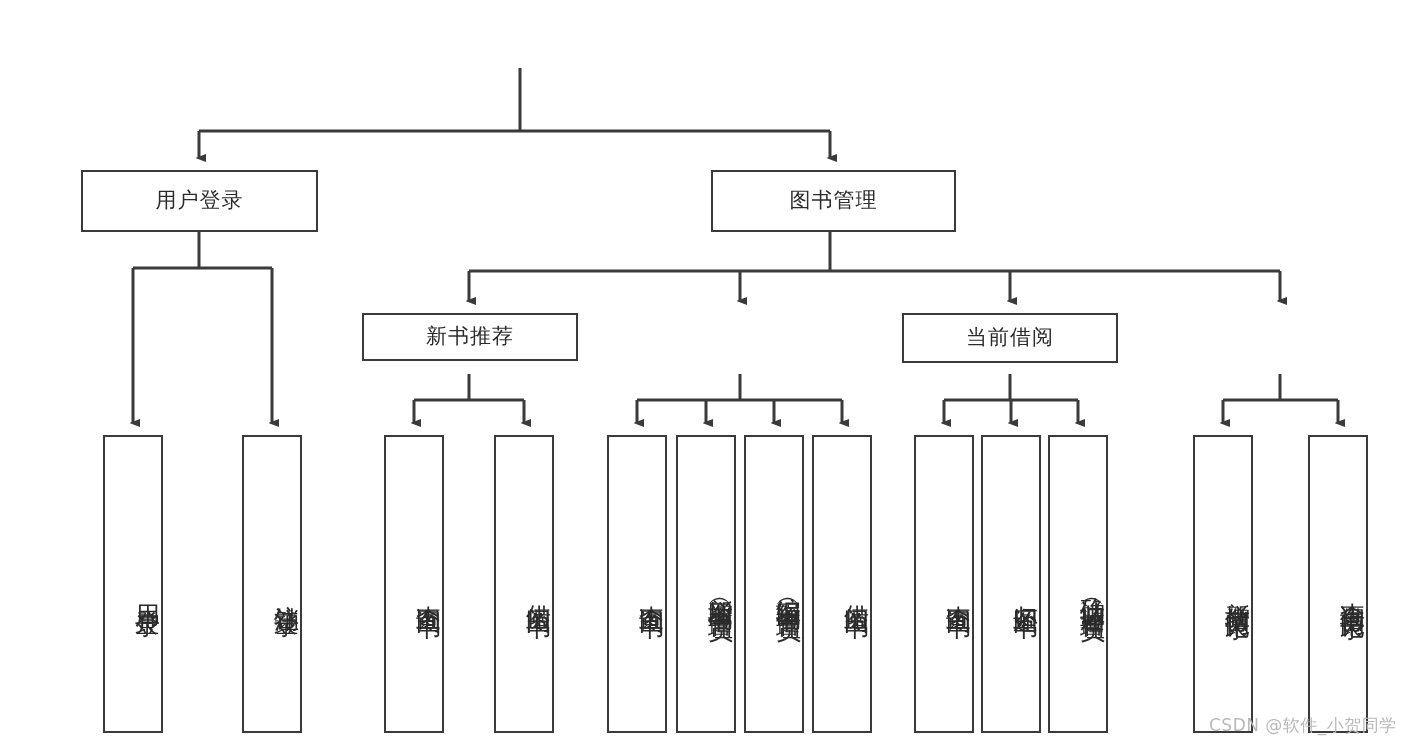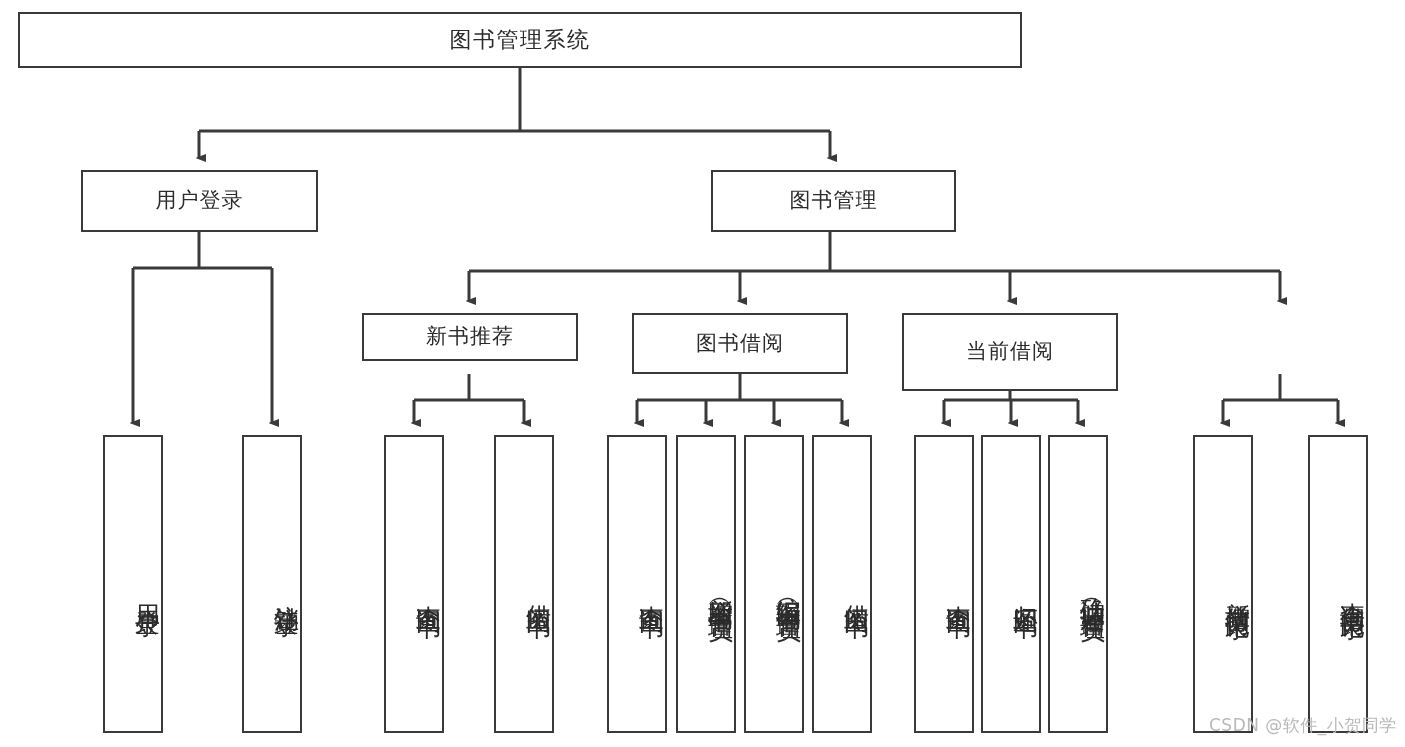--- a/index.html
+++ b/index.html
@@ -119,38 +119,32 @@
       <path d="M1011,400 L1011,423" marker-end="url(#arrowhead)"></path>
       <path d="M1078,400 L1078,423" marker-end="url(#arrowhead)"></path>
 
       <path d="M1280,374 L1280,400"></path>
       <path d="M1223,400 L1338,400"></path>
       <path d="M1223,400 L1223,423" marker-end="url(#arrowhead)"></path>
       <path d="M1338,400 L1338,423" marker-end="url(#arrowhead)"></path>
     </g>
   </svg>
 
-  <div class="node h-node root-node" style="left:18px; top:12px; width:1004px; height:56px;">
-    <span class="node-label">图书管理系统</span>
-  </div>
 
   <div class="node h-node" style="left:81px; top:170px; width:237px; height:62px;">
     <span class="node-label">用户登录</span>
   </div>
   <div class="node h-node" style="left:711px; top:170px; width:245px; height:62px;">
     <span class="node-label">图书管理</span>
   </div>
 
   <div class="node h-node" style="left:362px; top:313px; width:216px; height:48px;">
     <span class="node-label">新书推荐</span>
   </div>
-  <div class="node h-node" style="left:632px; top:313px; width:216px; height:61px;">
-    <span class="node-label">图书借阅</span>
-  </div>
-  <div class="node h-node" style="left:902px; top:313px; width:216px; height:78px;">
+  <div class="node h-node" style="left:902px; top:313px; width:216px; height:50px;">
     <span class="node-label">当前借阅</span>
   </div>
 
   <div class="node v-node" style="left:103px; top:435px; width:60px; height:298px;">
     <span class="node-label">用户登录</span>
   </div>
   <div class="node v-node" style="left:242px; top:435px; width:60px; height:298px;">
     <span class="node-label">注销登录</span>
   </div>
 

